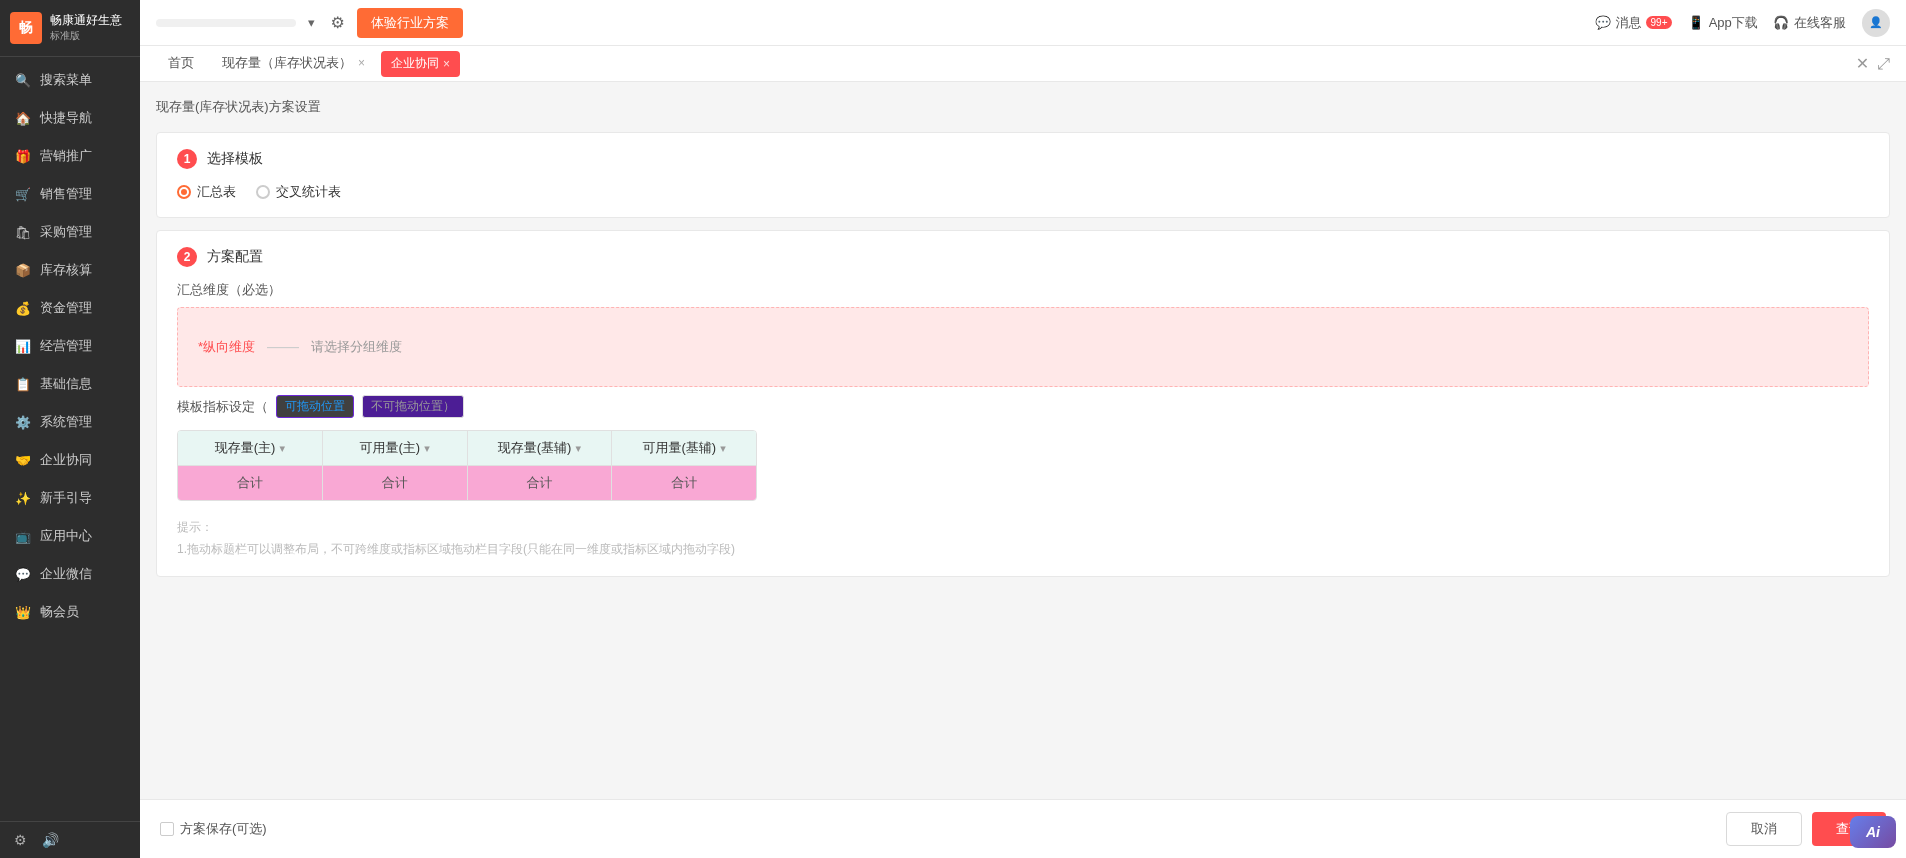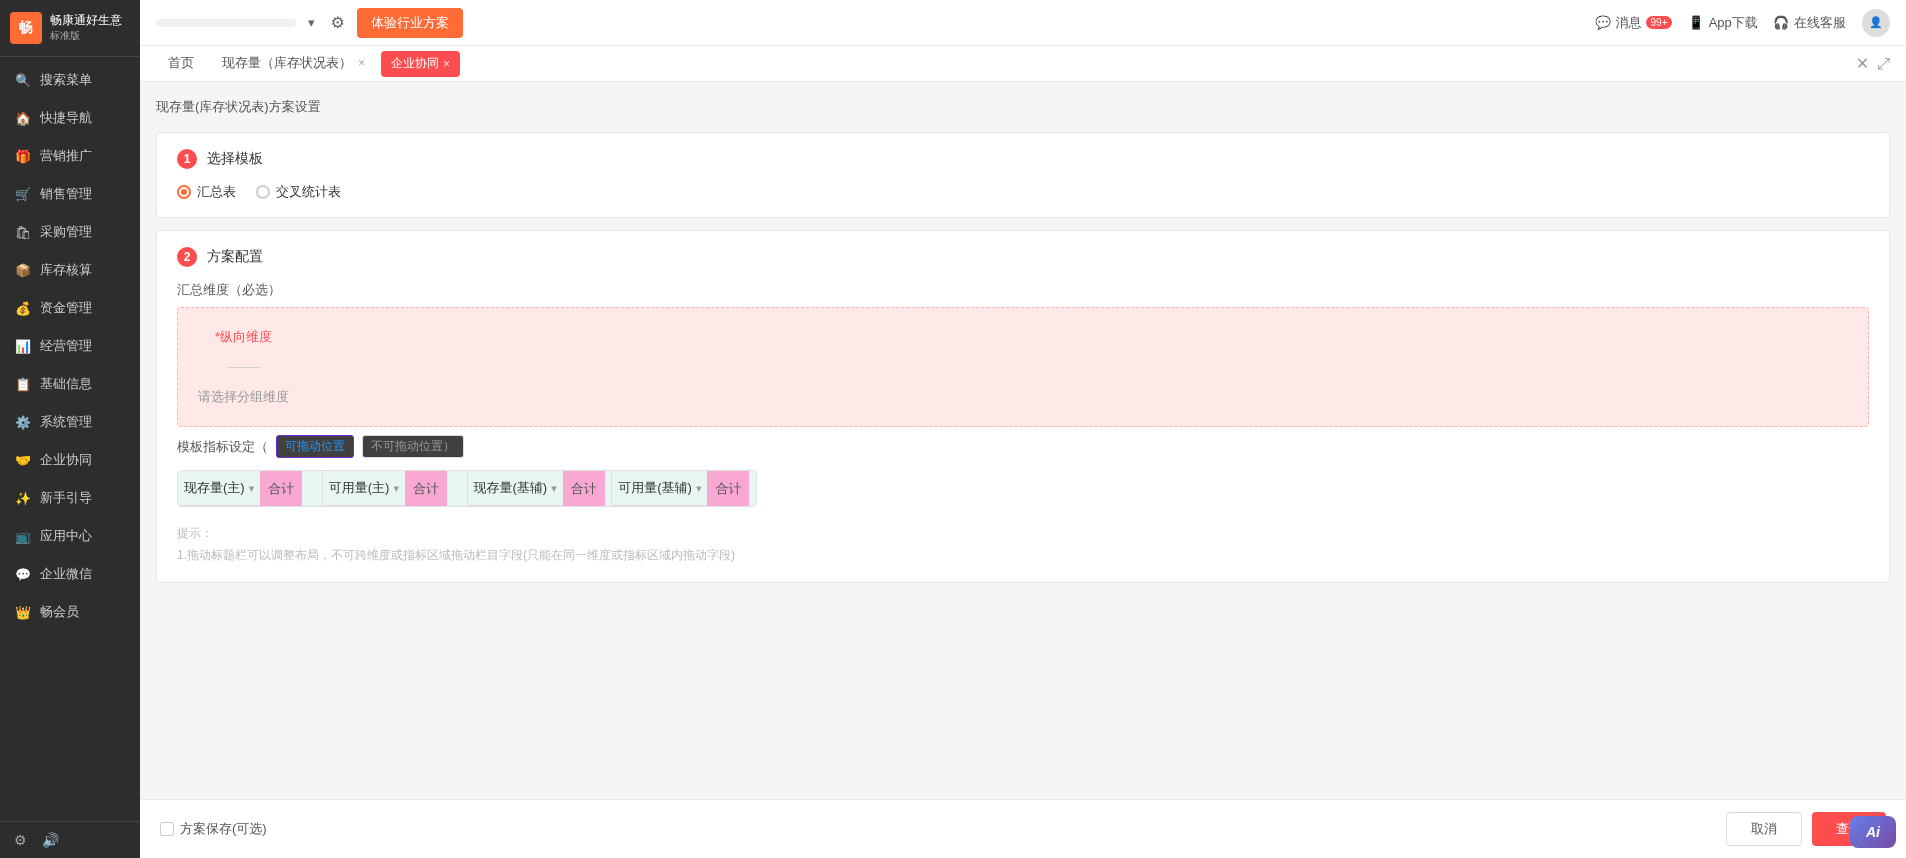--- a/index.html
+++ b/index.html
@@ -188,54 +188,54 @@
     
     .dim-label { font-size: 13px; color: #555; margin-bottom: 8px; }
     .dim-area {
       background: #ffe8e8;
       border: 1px dashed #ffb3b3;
       border-radius: 4px;
       padding: 20px;
       min-height: 80px;
       display: flex; align-items: center;
     }
-    .dim-row { display: flex; align-items: center; gap: 12px; flex-direction: column; }
+    .dim-row { display: flex; align-items: center; gap: 12px; }
     .dim-tag {
       color: #ff4d4f;
       font-size: 13px;
       font-weight: 500;
     }
     .dim-line { color: #ccc; font-size: 16px; }
     .dim-placeholder { color: #999; font-size: 13px; }
 
     
     .tmpl-label {
       font-size: 13px; color: #555;
       display: flex; align-items: center; gap: 8px;
       margin-bottom: 12px;
     }
     .tmpl-tag {
       padding: 2px 8px;
       border-radius: 3px;
       font-size: 12px;
     }
     .tmpl-tag.movable { background: #404040; color: #2196f3; border: 1px solid #6d28d9; }
-    .tmpl-tag.not-movable { background: #404040; color: #999; border: 1px solid #ddd; }
+    .tmpl-tag.not-movable { background: #4c1d95; color: #999; border: 1px solid #ddd; }
 
     
     .stats-section { margin-top: 10px; }
     .stats-title { color: #52c41a; font-size: 13px; margin-bottom: 8px; }
     .stats-table { border: 1px solid #e0e0e0; border-radius: 4px; overflow: hidden; width: 580px; }
     .stats-table-header {
       display: flex;
       background: #e8f6f3;
     }
     .stats-col {
       flex: 1;
-      display: flex; flex-direction: row;
+      display: flex; flex-direction: column;
       border-right: 1px solid #e0e0e0;
     }
     .stats-col:last-child { border-right: none; }
     .stats-col-header {
       display: flex; align-items: center; justify-content: center;
       padding: 8px 6px;
       font-size: 13px; color: #333;
       gap: 4px;
       background: #e8f6f3;
       border-bottom: 1px solid #e0e0e0;

